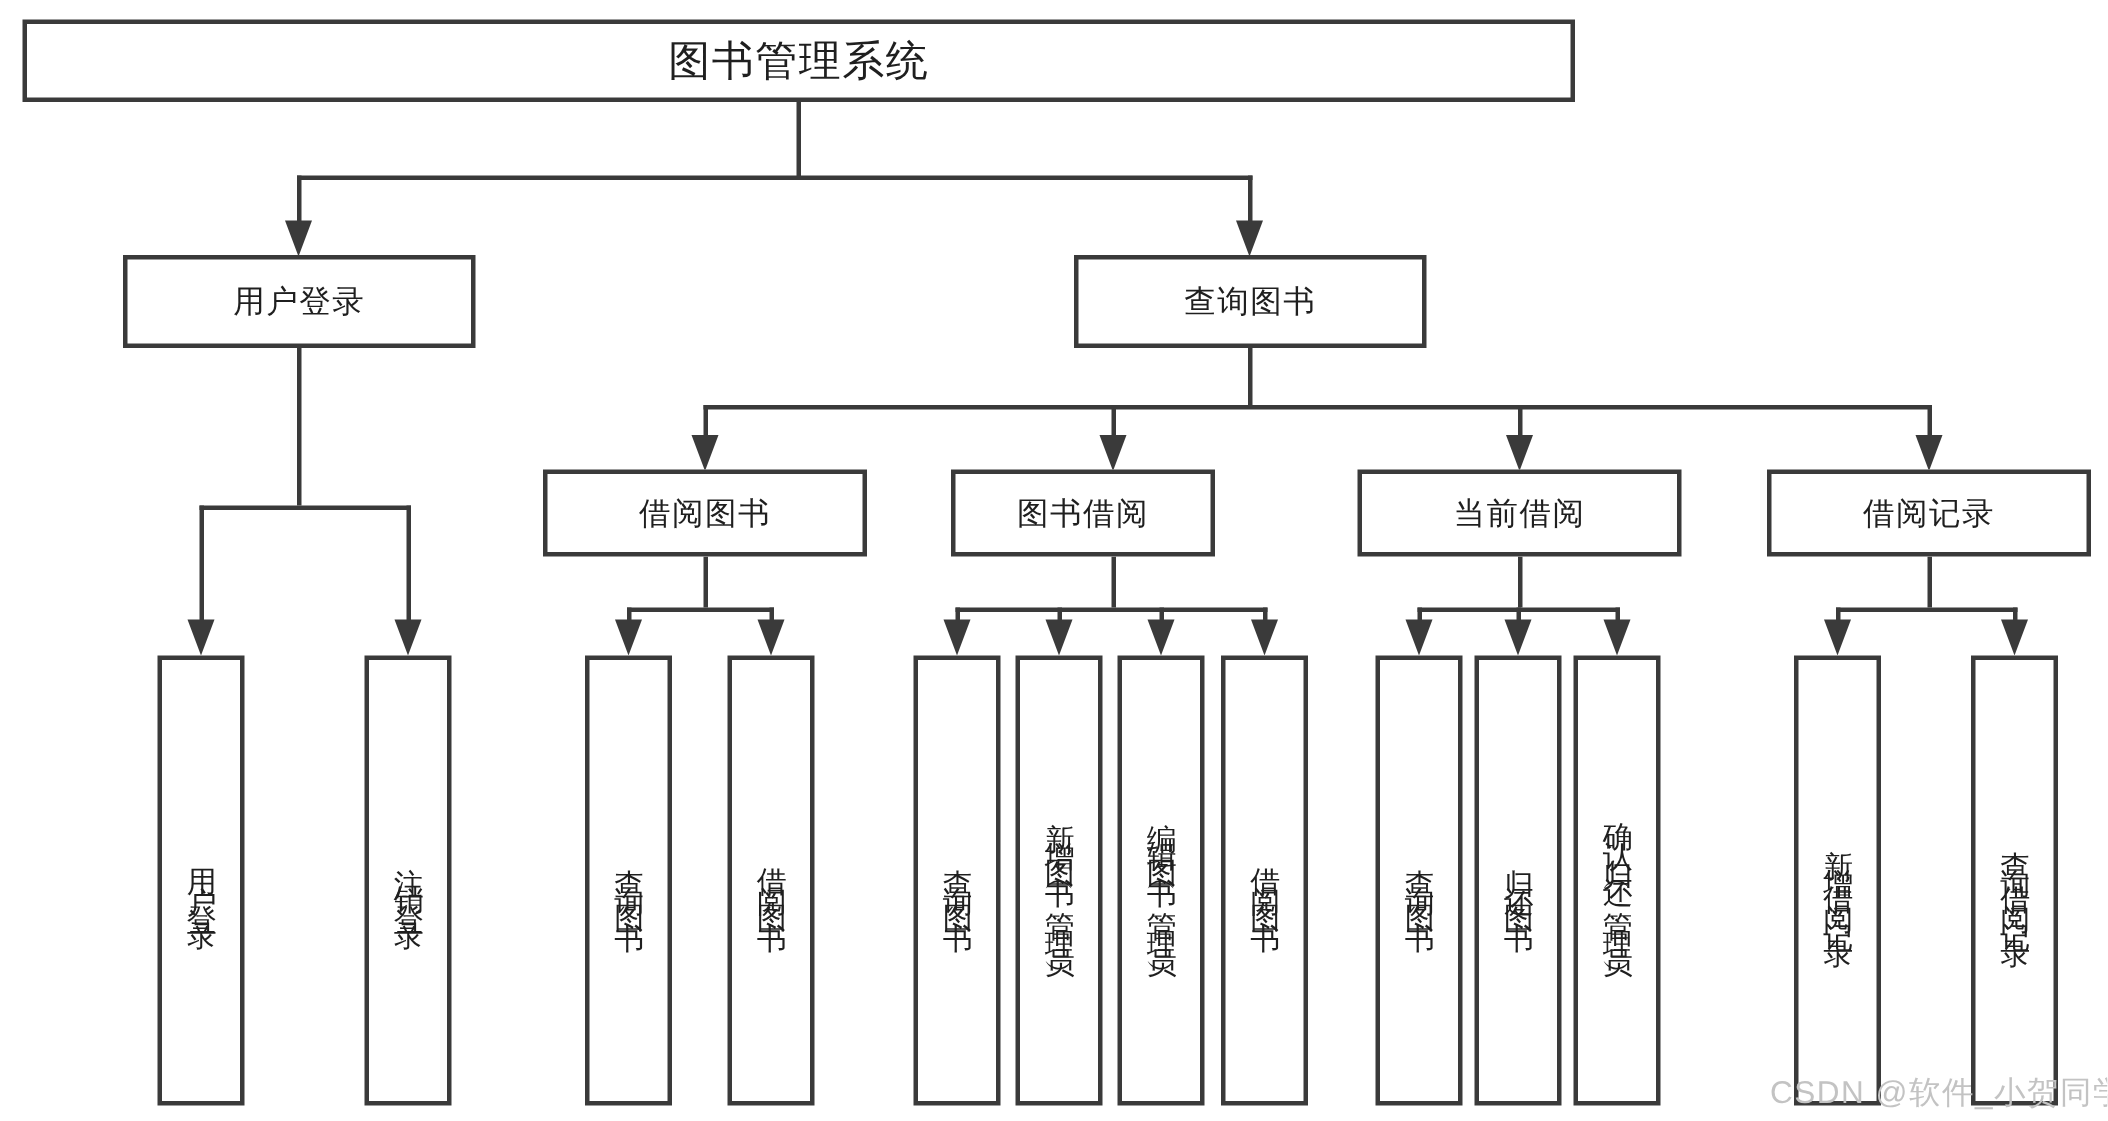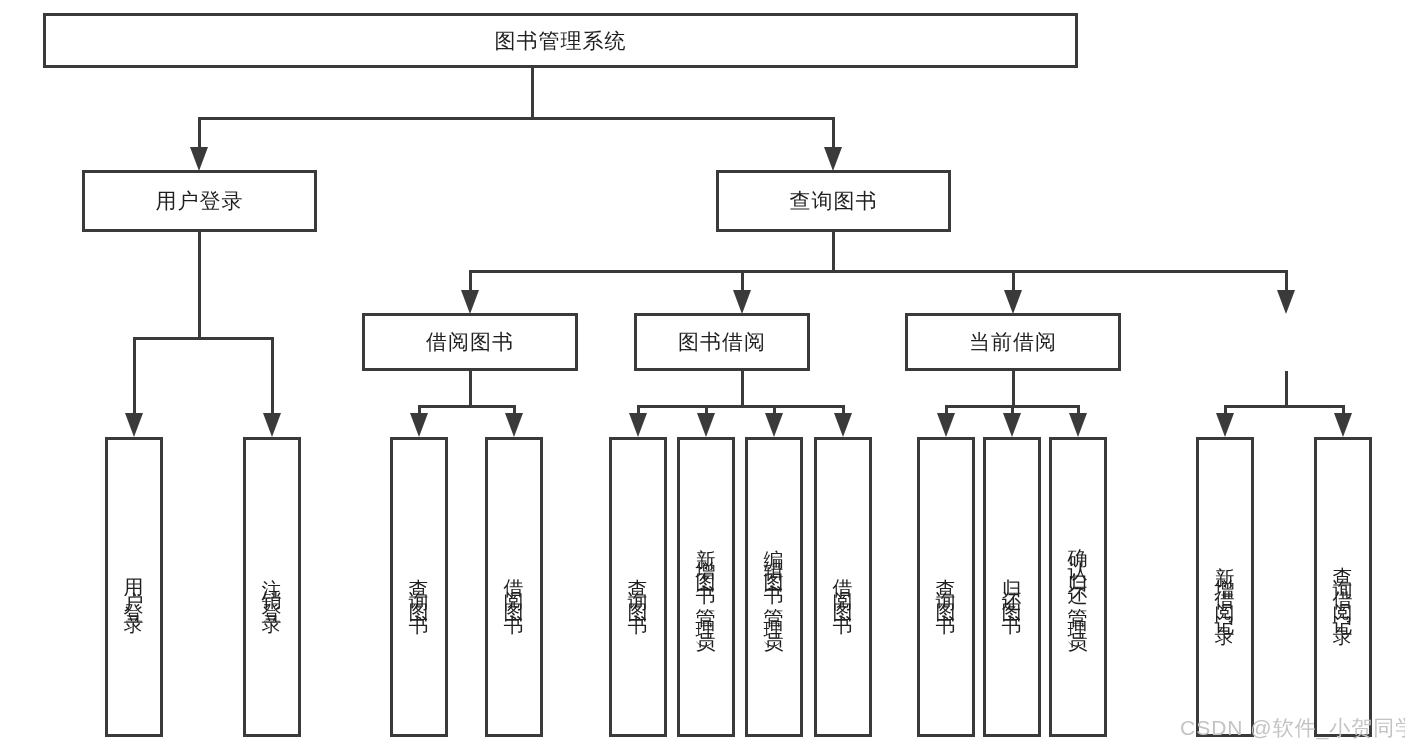--- a/index.html
+++ b/index.html
@@ -20,21 +20,21 @@
   }
   .box{
     position:absolute;
     background:var(--box-fill);
     border:3px solid var(--box-border);
     box-sizing:border-box;
     display:flex;align-items:center;justify-content:center;
     z-index:2;
   }
   .hbox{font-size:21px;letter-spacing:1px;white-space:nowrap;}
-  .rootbox{font-size:21px;margin-left:28px;}
+  .rootbox{font-size:28px;}
   .vbox{
     writing-mode:vertical-rl;
     text-orientation:mixed;
     font-size:20px;
     letter-spacing:12px;
     line-height:1.0;
     text-align:center;
   }
   .line{position:absolute;background:var(--line);z-index:1;}
   .arrow{
@@ -84,20 +84,21 @@
   <div class="line" style="left:741px;top:270px;width:3px;height:22px;"></div>
   <div class="arrow" style="left:733px;top:290px;"></div>
   <div class="line" style="left:1012px;top:270px;width:3px;height:22px;"></div>
   <div class="arrow" style="left:1004px;top:290px;"></div>
   <div class="line" style="left:1285px;top:270px;width:3px;height:22px;"></div>
   <div class="arrow" style="left:1277px;top:290px;"></div>
 
   <div class="box hbox" style="left:362px;top:313px;width:216px;height:58px;">借阅图书</div>
   <div class="box hbox" style="left:634px;top:313px;width:176px;height:58px;">图书借阅</div>
   <div class="box hbox" style="left:905px;top:313px;width:216px;height:58px;">当前借阅</div>
+  <div class="box hbox" style="left:1178px;top:313px;width:216px;height:58px;">借阅记录</div>
 
   <div class="line" style="left:469px;top:371px;width:3px;height:34px;"></div>
   <div class="line" style="left:418px;top:405px;width:98px;height:3px;"></div>
   <div class="line" style="left:418px;top:405px;width:3px;height:10px;"></div>
   <div class="arrow" style="left:410px;top:413px;"></div>
   <div class="line" style="left:513px;top:405px;width:3px;height:10px;"></div>
   <div class="arrow" style="left:505px;top:413px;"></div>
 
   <div class="line" style="left:741px;top:371px;width:3px;height:34px;"></div>
   <div class="line" style="left:637px;top:405px;width:208px;height:3px;"></div>

